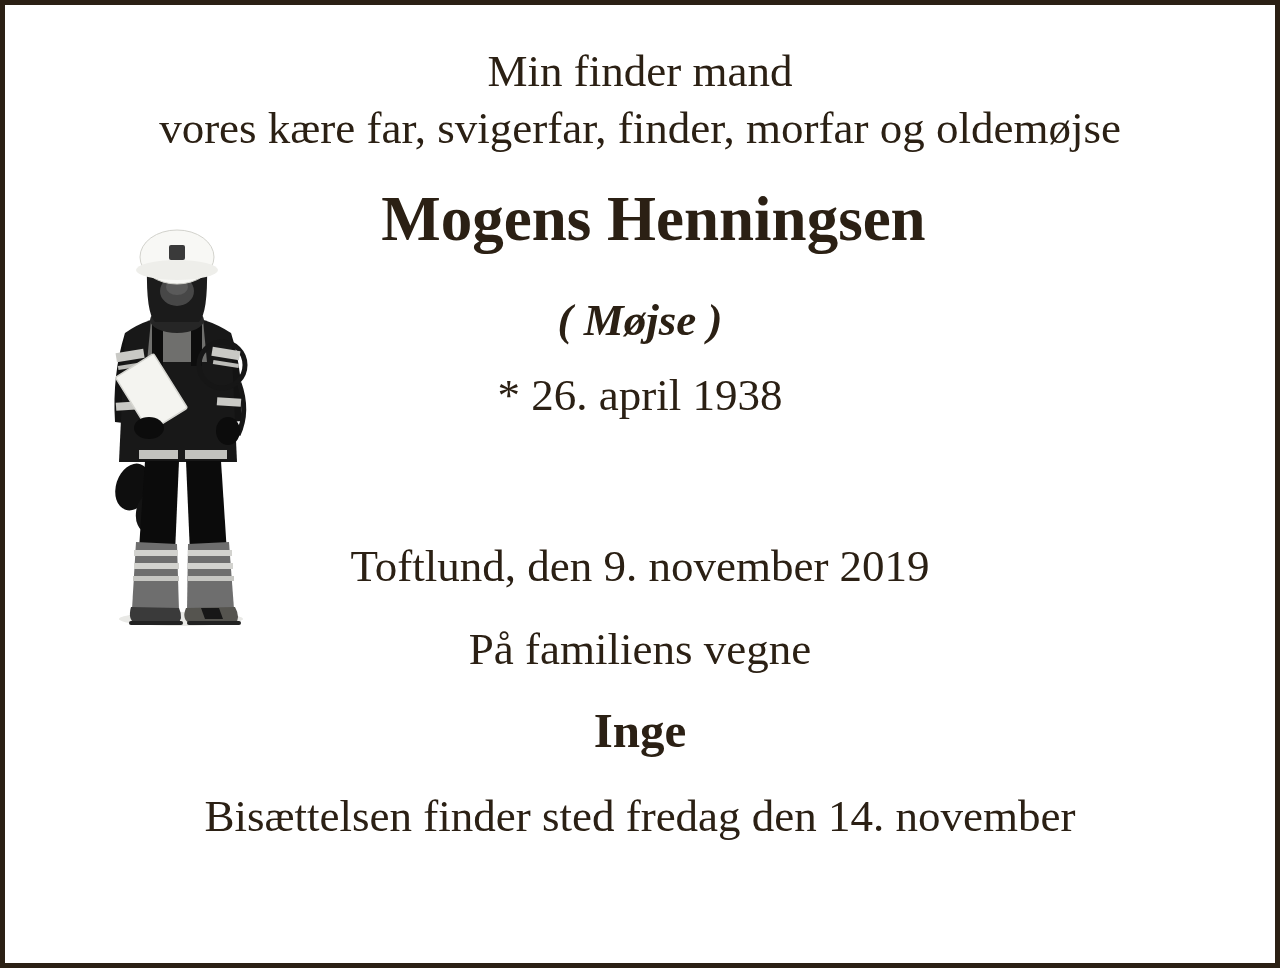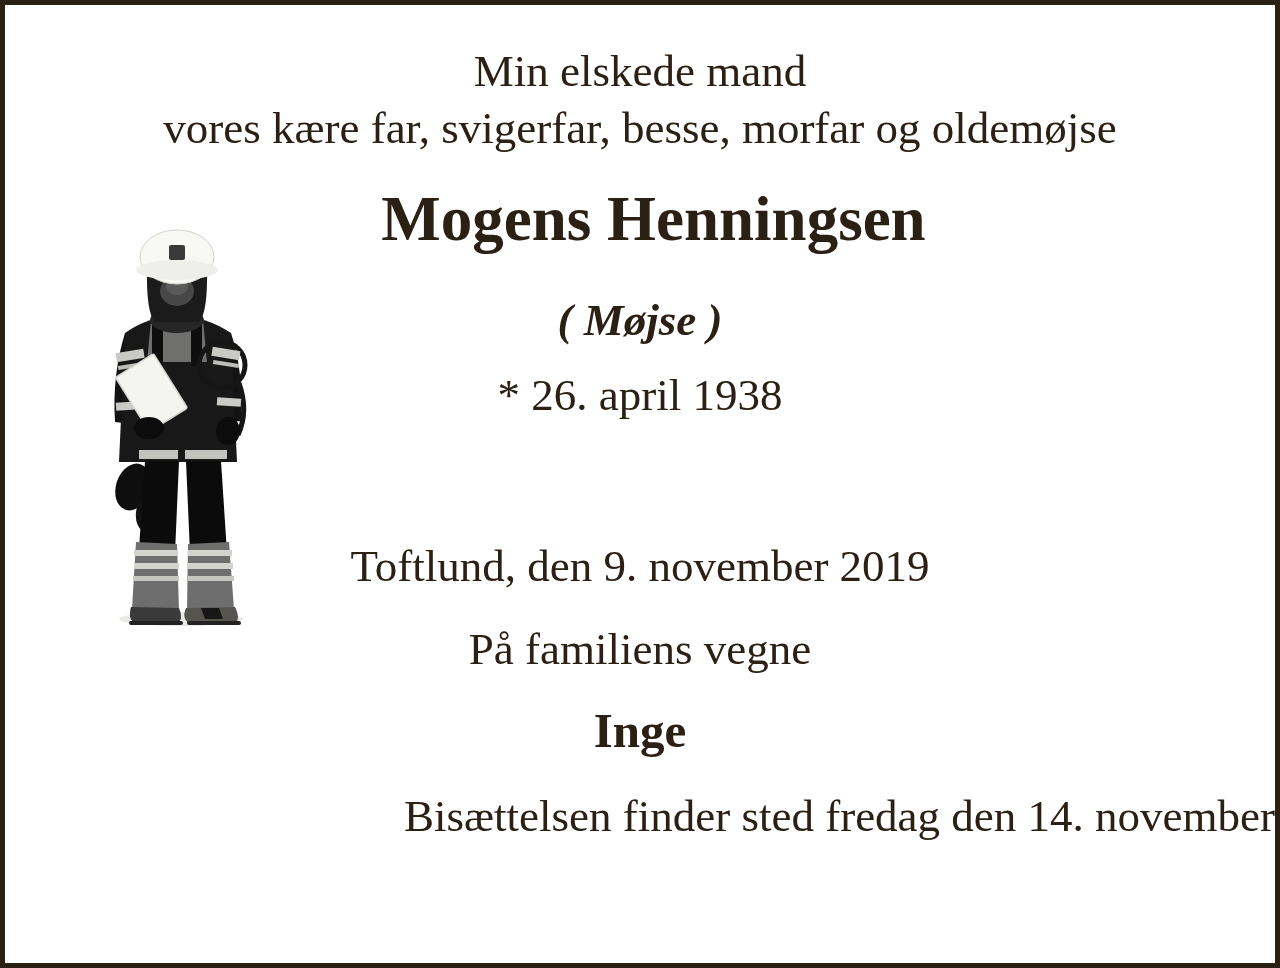--- a/index.html
+++ b/index.html
@@ -28,37 +28,37 @@
   }
   .intro-1   { top: 42px;  font-size: 45px; }
   .intro-2   { top: 99px;  font-size: 45px; }
   .name      { top: 180px; font-size: 63px; font-weight: bold; padding-left: 27px; }
   .nickname  { top: 291px; font-size: 45px; font-style: italic; font-weight: bold; }
   .birth     { top: 366px; font-size: 45px; }
   .sleep     { top: 451px; font-size: 45px; }
   .placedate { top: 537px; font-size: 45px; }
   .behalf    { top: 620px; font-size: 45px; }
   .signature { top: 699px; font-size: 49px; font-weight: bold; }
-  .ceremony  { top: 781px; font-size: 45px; line-height: 1.36; white-space: nowrap; text-align: right; }
+  .ceremony  { top: 781px; font-size: 45px; line-height: 1.36; white-space: nowrap; }
   .figure-wrap {
     position: absolute;
     left: 84px;
     top: 220px;
     width: 178px;
     height: 402px;
   }
   .figure-wrap svg { display: block; width: 100%; height: 100%; }
 </style>
 </head>
 <body>
 
 <div class="page">
 
-  <div class="line intro-1">Min elskede mand</div>
-  <div class="line intro-2">vores kære far, svigerfar, besse, morfar og oldemøjse</div>
+  <div class="line intro-1">Min finder mand</div>
+  <div class="line intro-2">vores kære far, svigerfar, finder, morfar og oldemøjse</div>
   <div class="line name">Mogens Henningsen</div>
   <div class="line nickname">( Møjse )</div>
   <div class="line birth">* 26. april 1938</div>
   <div class="line placedate">Toftlund, den 9. november 2019</div>
   <div class="line behalf">På familiens vegne</div>
   <div class="line signature">Inge</div>
   <div class="line ceremony">
     <div>Bisættelsen finder sted fredag den 14. november</div>
   </div>
 

